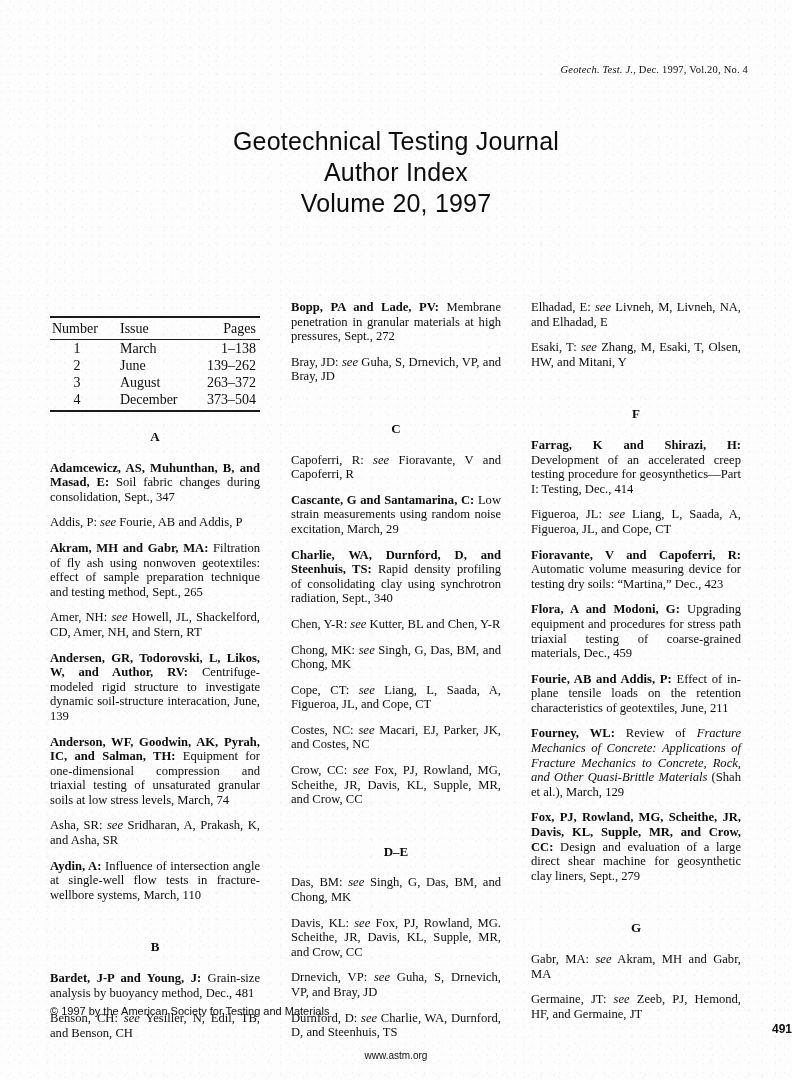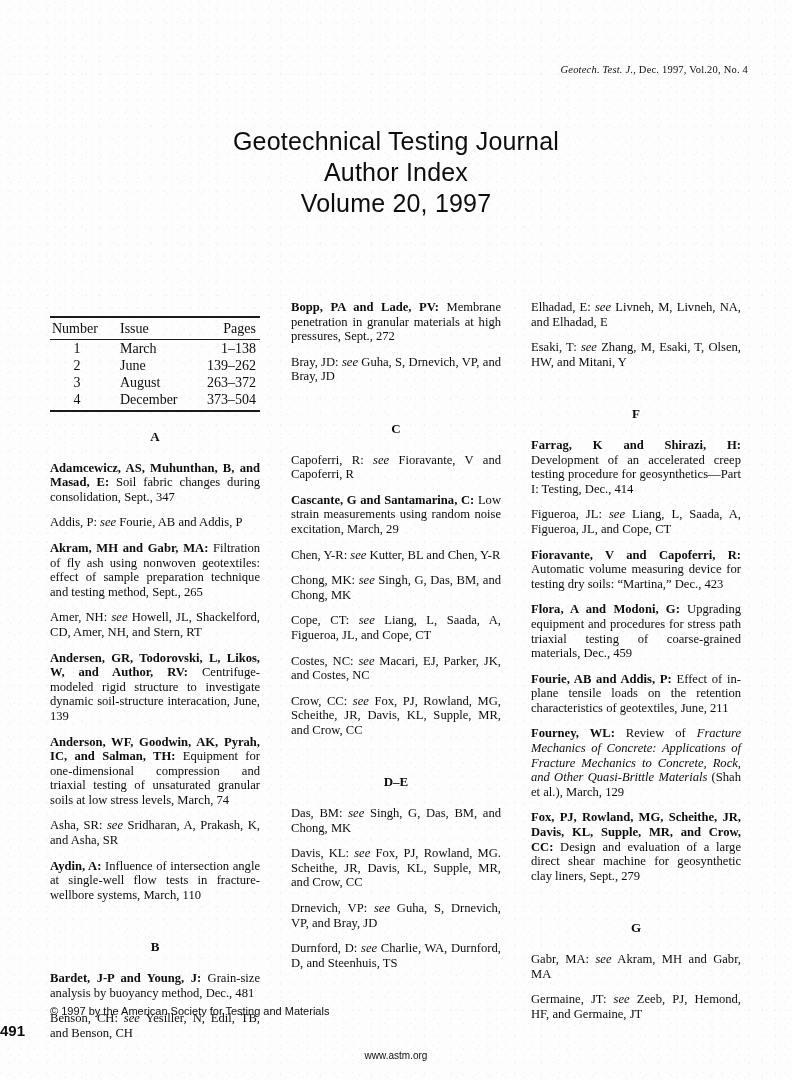--- a/index.html
+++ b/index.html
@@ -120,23 +120,23 @@
     top: 1005px;
     font-family: "Liberation Sans", "DejaVu Sans", sans-serif;
     font-size: 11px;
     white-space: nowrap;
   }
   .folio {
     position: absolute;
     left: 0;
     top: 1022px;
     width: 792px;
-    text-align: left;
-    font-family: "Liberation Sans", "DejaVu Sans", sans-serif;
-    font-size: 15px;
+    text-align: right;
+    font-family: "Liberation Sans", "DejaVu Sans", sans-serif;
+    font-size: 12px;
     font-weight: bold;
   }
   .weburl {
     position: absolute;
     left: 0;
     top: 1050px;
     width: 792px;
     text-align: center;
     font-family: "Liberation Sans", "DejaVu Sans", sans-serif;
     font-size: 10px;
@@ -206,20 +206,21 @@
       <div class="section-letter spaced-top">B</div>
       <div class="entry"><b>Bardet, J-P and Young, J:</b> Grain-size analysis by buoyancy method, Dec., 481</div>
       <div class="entry">Benson, CH: <i>see</i> Yesiller, N, Edil, TB, and Benson, CH</div>
     </div>
   <div class="col col-2" id="column-2">
       <div class="entry"><b>Bopp, PA and Lade, PV:</b> Membrane penetration in granular materials at high pressures, Sept., 272</div>
       <div class="entry">Bray, JD: <i>see</i> Guha, S, Drnevich, VP, and Bray, JD</div>
       <div class="section-letter spaced-top">C</div>
       <div class="entry">Capoferri, R: <i>see</i> Fioravante, V and Capoferri, R</div>
       <div class="entry"><b>Cascante, G and Santamarina, C:</b> Low strain measurements using random noise excitation, March, 29</div>
+      <div class="entry"><b>Charlie, WA, Durnford, D, and Steenhuis, TS:</b> Rapid density profiling of consolidating clay using synchrotron radiation, Sept., 340</div>
       <div class="entry">Chen, Y-R: <i>see</i> Kutter, BL and Chen, Y-R</div>
       <div class="entry">Chong, MK: <i>see</i> Singh, G, Das, BM, and Chong, MK</div>
       <div class="entry">Cope, CT: <i>see</i> Liang, L, Saada, A, Figueroa, JL, and Cope, CT</div>
       <div class="entry">Costes, NC: <i>see</i> Macari, EJ, Parker, JK, and Costes, NC</div>
       <div class="entry">Crow, CC: <i>see</i> Fox, PJ, Rowland, MG, Scheithe, JR, Davis, KL, Supple, MR, and Crow, CC</div>
       <div class="section-letter spaced-top">D–E</div>
       <div class="entry">Das, BM: <i>see</i> Singh, G, Das, BM, and Chong, MK</div>
       <div class="entry">Davis, KL: <i>see</i> Fox, PJ, Rowland, MG. Scheithe, JR, Davis, KL, Supple, MR, and Crow, CC</div>
       <div class="entry">Drnevich, VP: <i>see</i> Guha, S, Drnevich, VP, and Bray, JD</div>
       <div class="entry">Durnford, D: <i>see</i> Charlie, WA, Durnford, D, and Steenhuis, TS</div>

